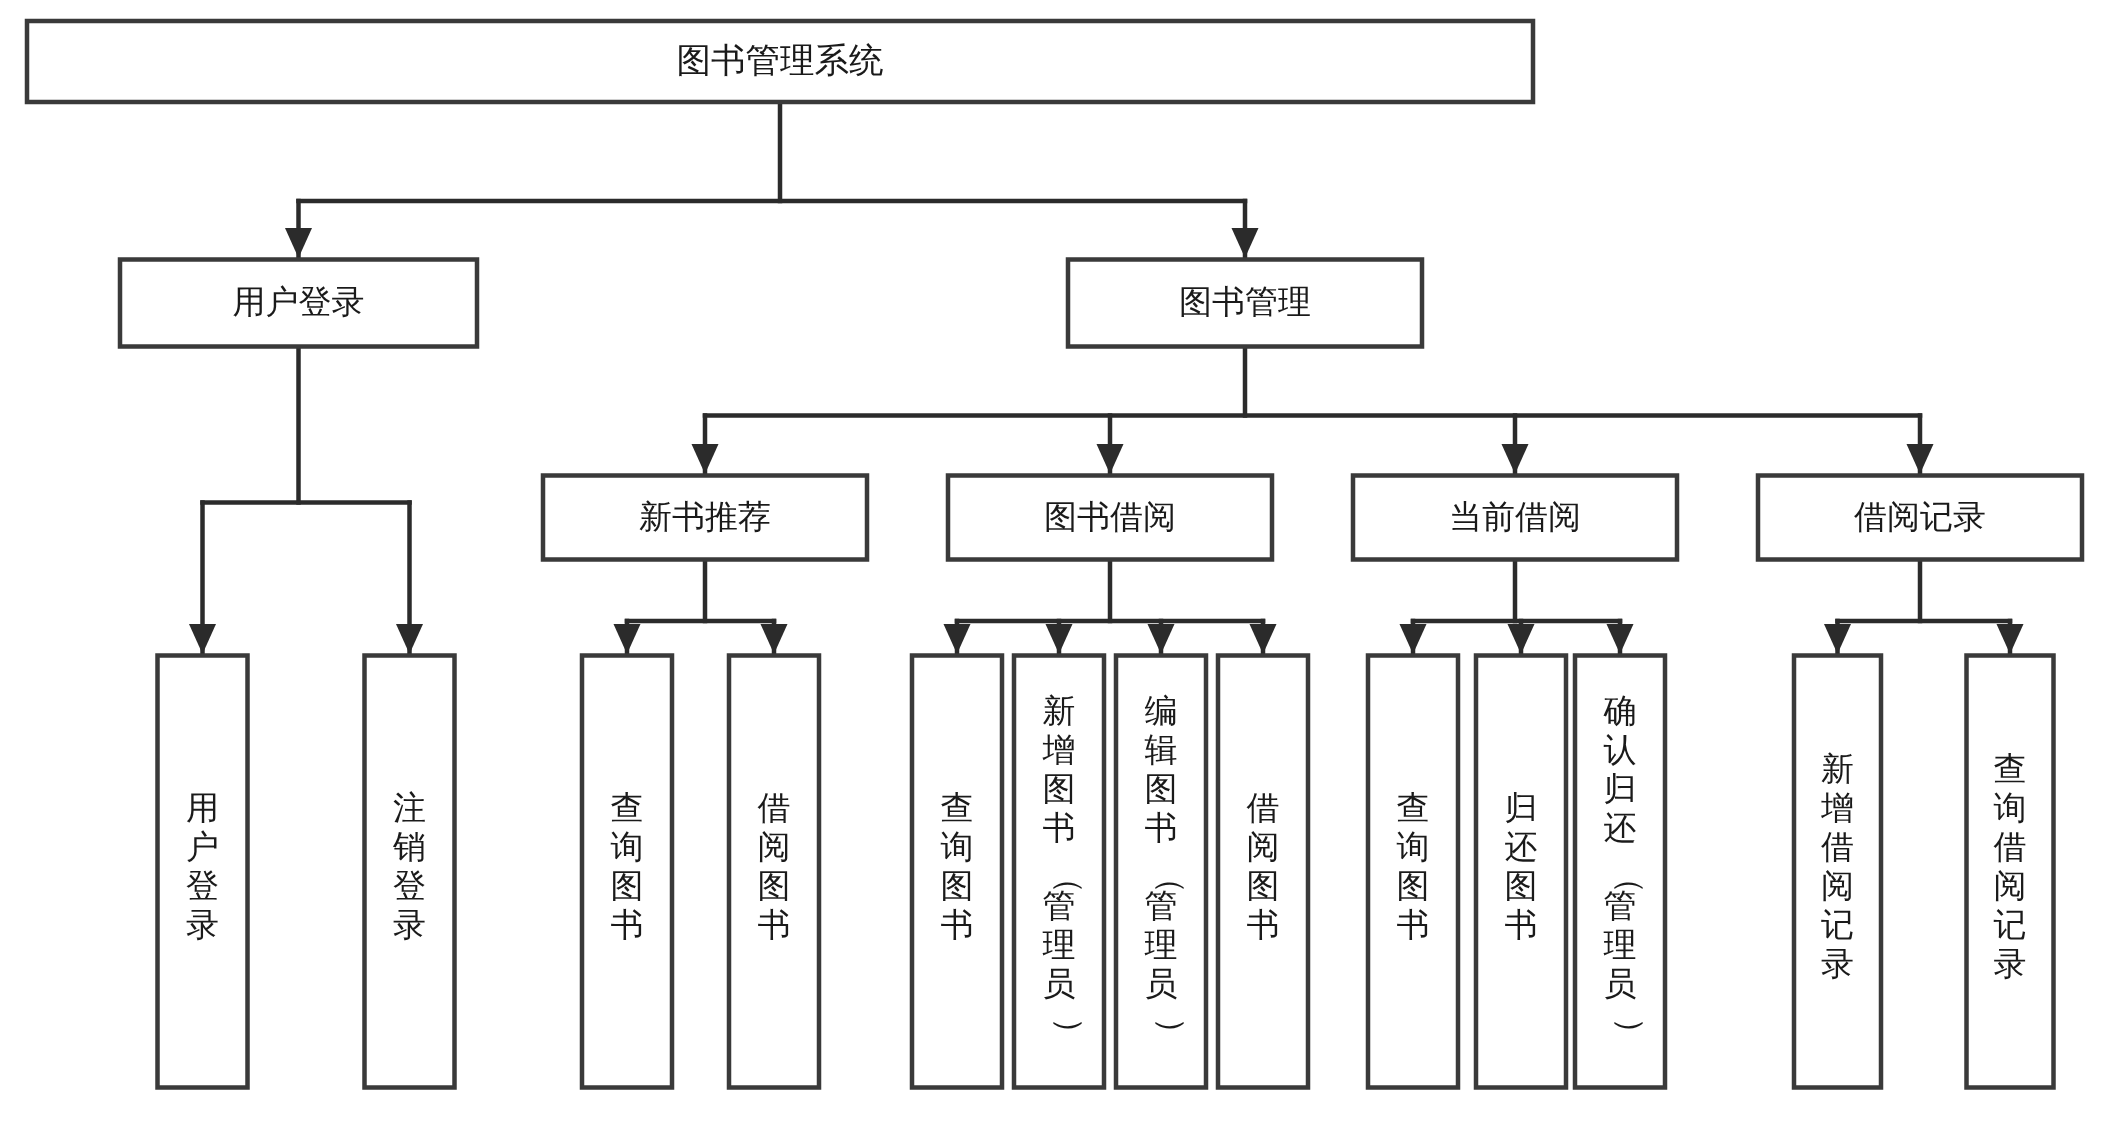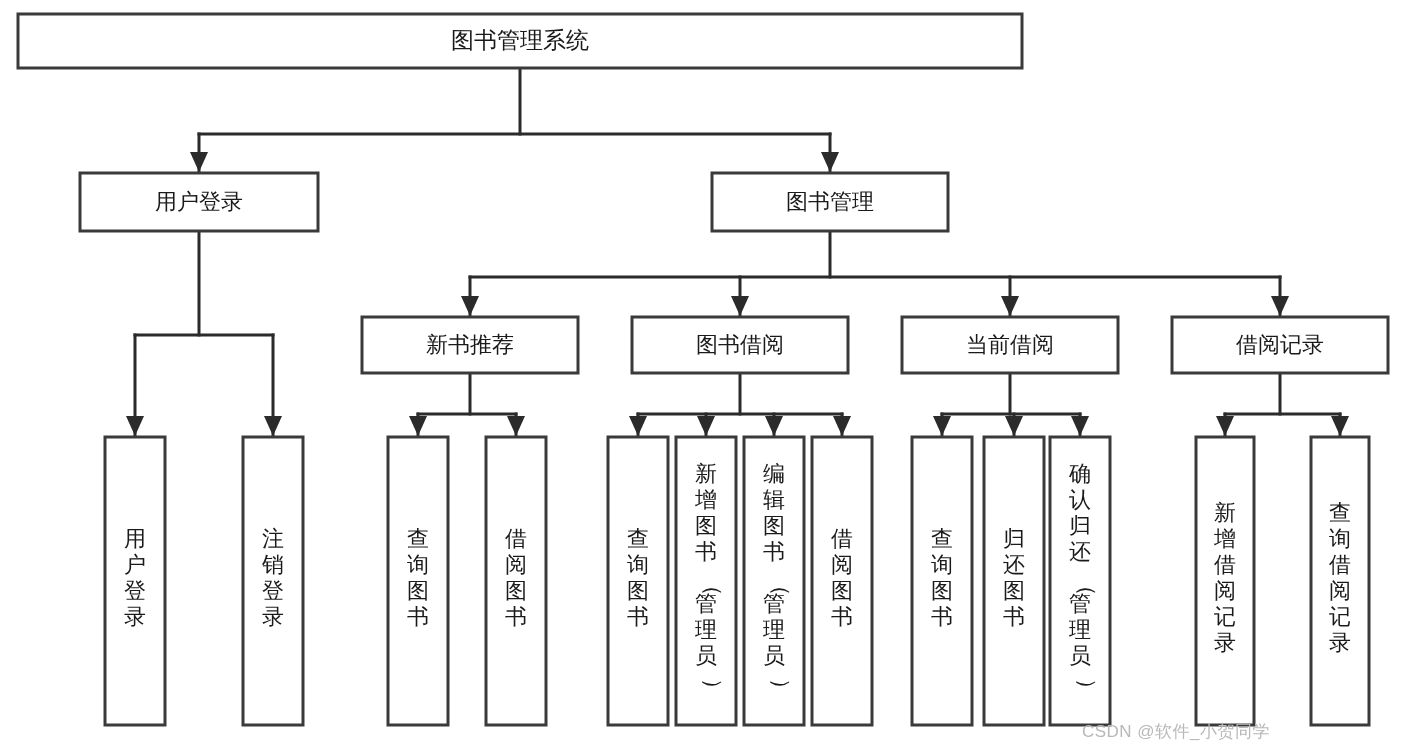--- a/index.html
+++ b/index.html
@@ -243,14 +243,13 @@
           <rect x="1311" y="437" width="58" height="288" class="node-box"></rect>
           <text x="1340" y="520" class="leaf-label">查</text>
           <text x="1340" y="546" class="leaf-label">询</text>
           <text x="1340" y="572" class="leaf-label">借</text>
           <text x="1340" y="598" class="leaf-label">阅</text>
           <text x="1340" y="624" class="leaf-label">记</text>
           <text x="1340" y="650" class="leaf-label">录</text>
         </g>
       </g>
   </svg>
-  <div class="watermark">CSDN @软件_小贺同学</div>
 </div>
 
 </body></html>

